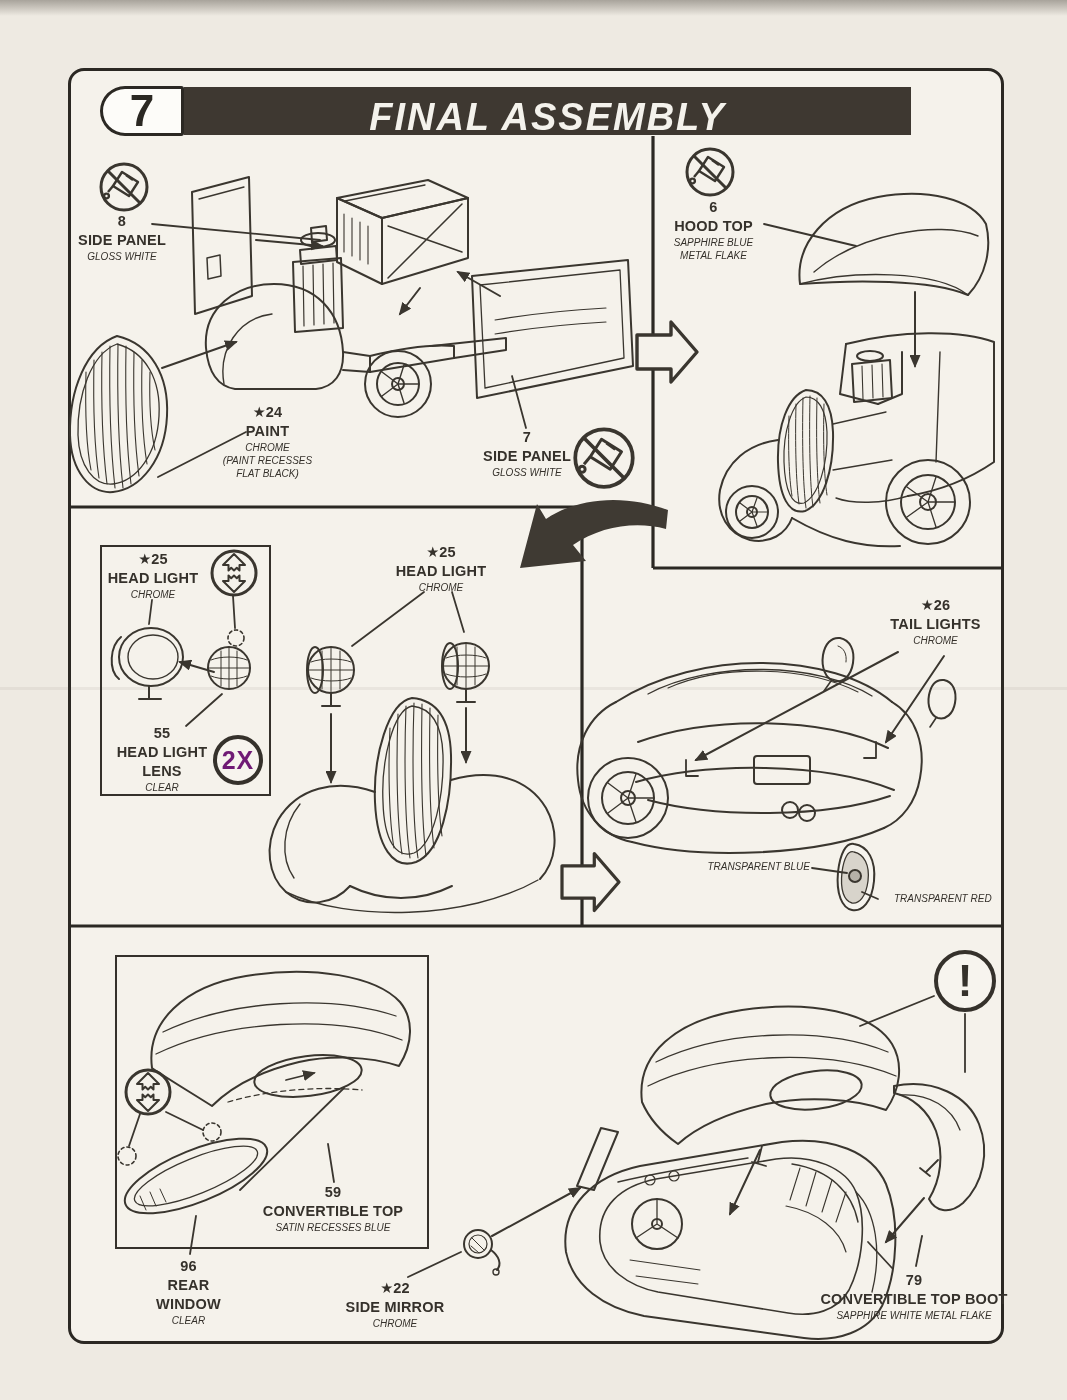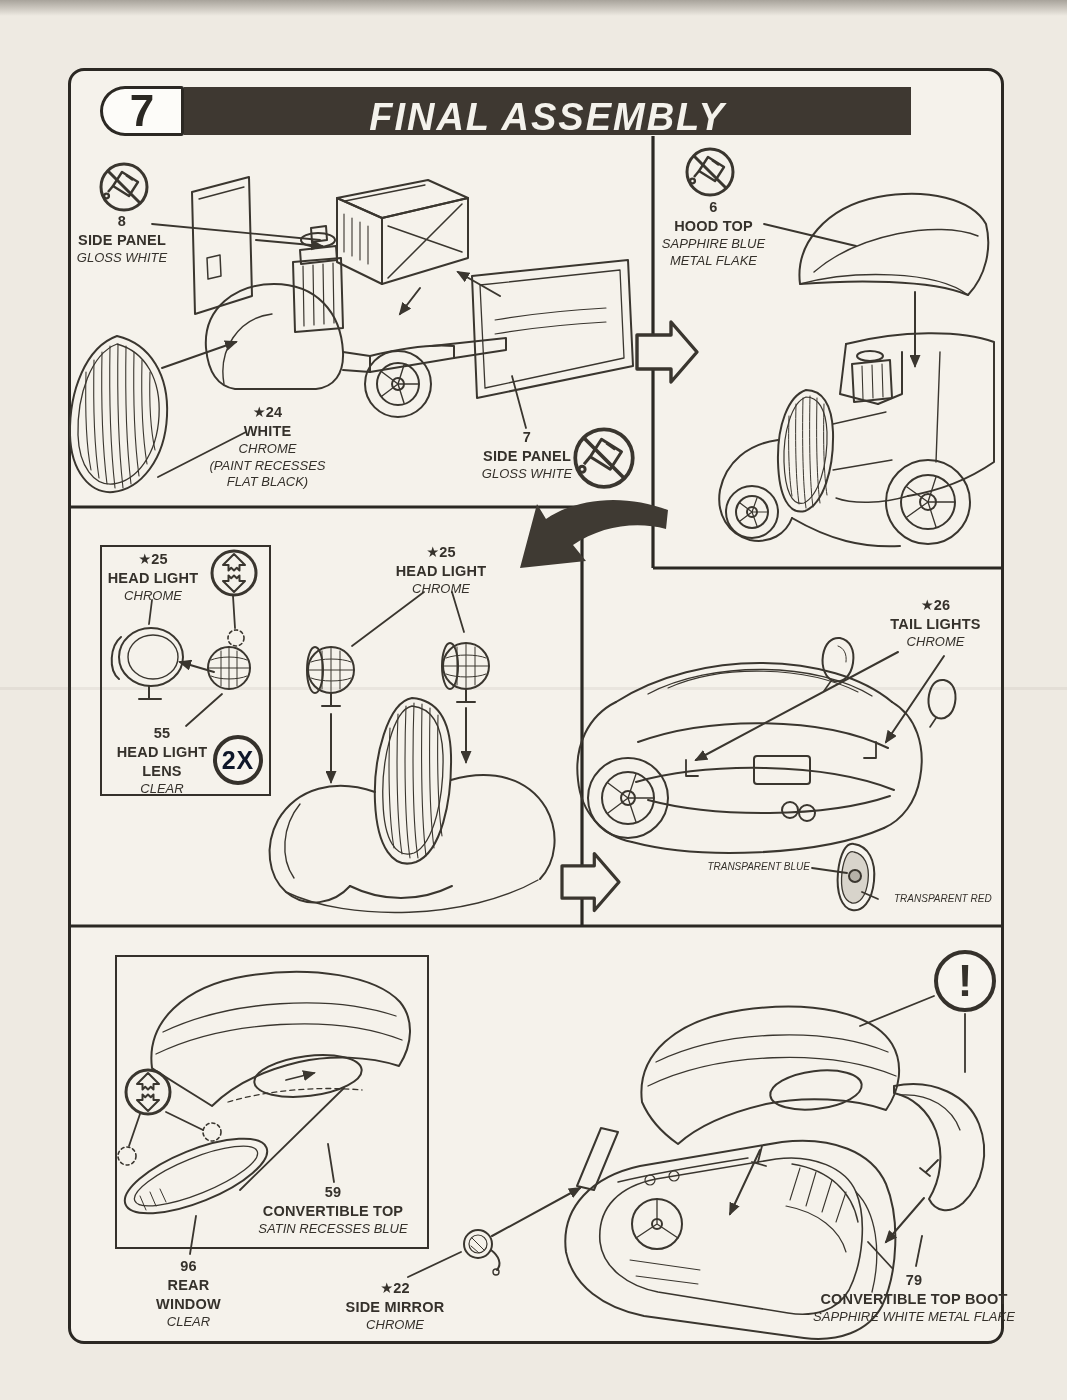--- a/index.html
+++ b/index.html
@@ -31,28 +31,28 @@
   }
   #title-bar .t{
     color:#f4f2ec;font-size:38px;font-weight:bold;font-style:italic;
     letter-spacing:2px;
     margin-top:12px;
   }
   svg#art{position:absolute;left:0;top:0;}
   
   .part-label{position:absolute;text-align:center;line-height:1.3;color:#35312b;}
   .pnum,.pname{font-weight:bold;font-size:14.5px;letter-spacing:.2px;}
-  .pfinish{font-style:italic;font-size:13px;}
+  .pfinish{font-style:italic;font-size:10px;}
   .ann{position:absolute;font-style:italic;font-size:10px;color:#35312b;white-space:nowrap;}
   
   .badge-2x{
     position:absolute;left:213px;top:735px;width:50px;height:50px;
     border:4px solid #35312b;border-radius:50%;background:#f7f4ee;
     box-sizing:border-box;display:flex;align-items:center;justify-content:center;
-    font-weight:bold;font-size:25px;letter-spacing:1px;color:#0f172a;
+    font-weight:bold;font-size:25px;letter-spacing:1px;color:#701a75;
   }
   .badge-caution{
     position:absolute;left:934px;top:950px;width:62px;height:62px;
     border:4px solid #35312b;border-radius:50%;background:#f7f4ee;
     box-sizing:border-box;display:flex;align-items:center;justify-content:center;
     font-weight:bold;font-size:44px;color:#35312b;
   }
   .inset-box{position:absolute;border:2.5px solid #35312b;background:transparent;}
   #inset-headlight{left:100px;top:545px;width:167px;height:247px;}
   #inset-top{left:115px;top:955px;width:310px;height:290px;}
@@ -376,21 +376,21 @@
 <div class="inset-box" id="inset-top"></div>
 
 <div class="part-label" style="left:52px;top:212px;width:140px;">
   <div class="pnum">8</div>
   <div class="pname">SIDE PANEL</div>
   <div class="pfinish">GLOSS WHITE</div>
 </div>
 
 <div class="part-label" style="left:185px;top:403px;width:165px;">
   <div class="pnum">★24</div>
-  <div class="pname">WHITE</div>
+  <div class="pname">PAINT</div>
   <div class="pfinish">CHROME</div>
   <div class="pfinish">(PAINT RECESSES</div>
   <div class="pfinish">FLAT BLACK)</div>
 </div>
 
 <div class="part-label" style="left:458px;top:428px;width:138px;">
   <div class="pnum">7</div>
   <div class="pname">SIDE PANEL</div>
   <div class="pfinish">GLOSS WHITE</div>
 </div>

